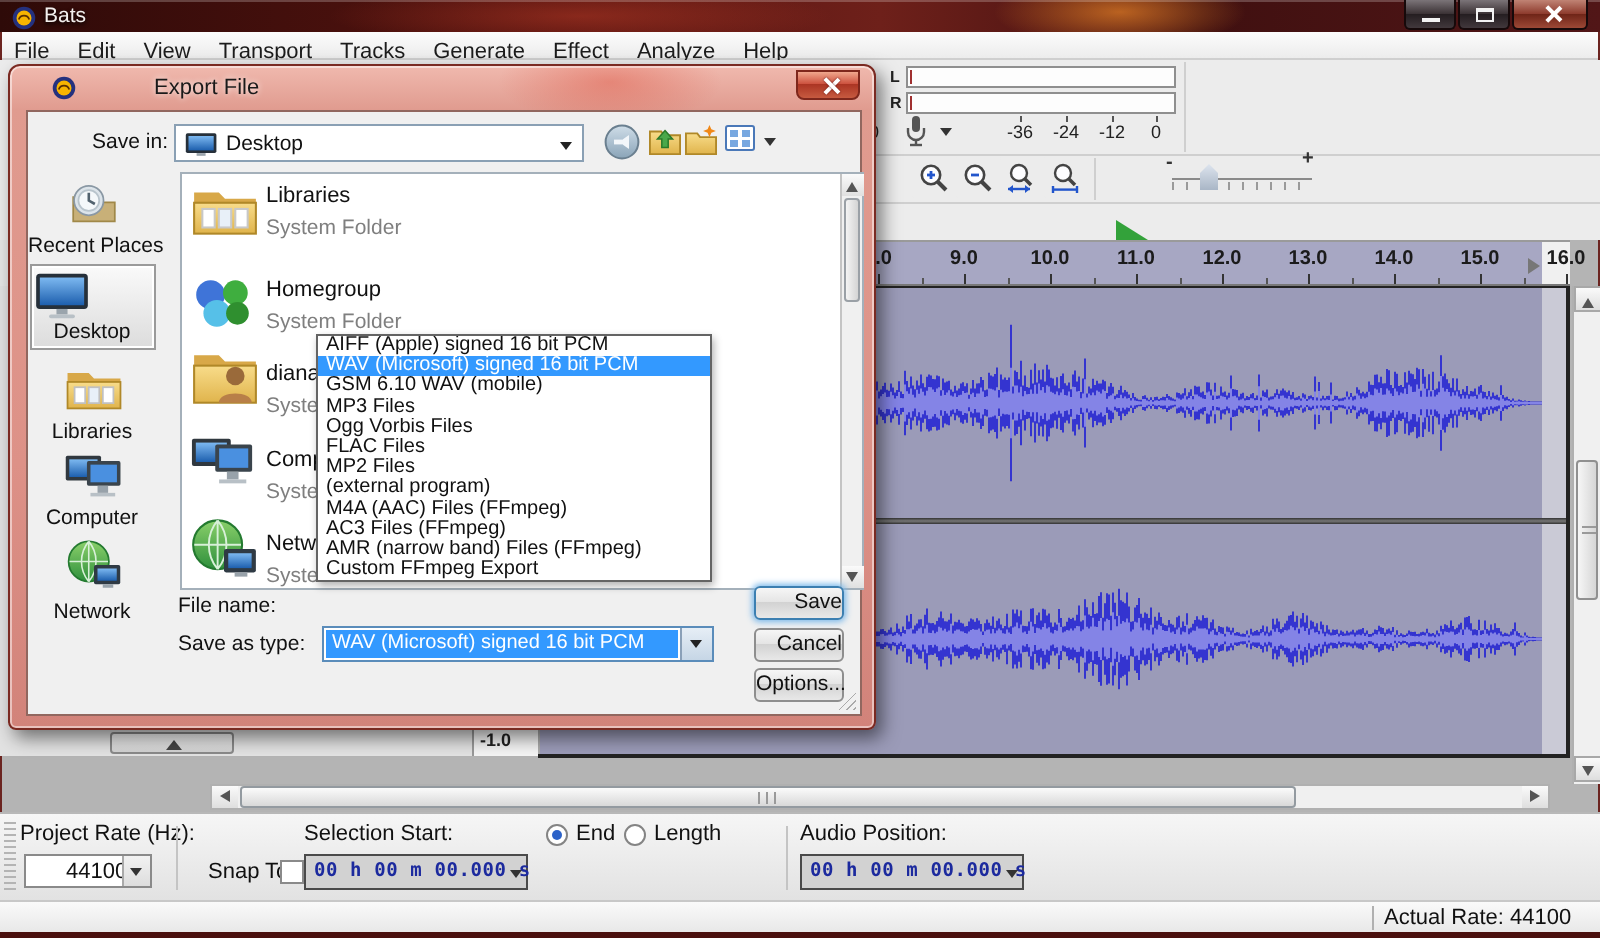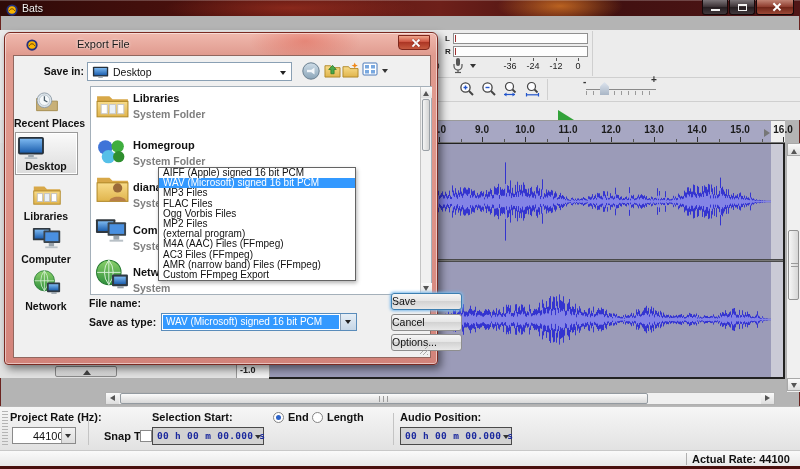--- a/index.html
+++ b/index.html
@@ -1,19 +1,19 @@
 <!DOCTYPE html>
 <html><head>
 <meta charset="utf-8">
 <style>
 *{margin:0;padding:0;box-sizing:border-box;}
 body{font-family:"Liberation Sans",sans-serif;background:#888;}
 #screen{position:relative;width:800px;height:469px;overflow:hidden;background:#b4b4b4;}
 .abs{position:absolute;}
-.nw{white-space:nowrap;font-weight:bold;}
+.nw{white-space:nowrap;}
 
 #titlebar{position:absolute;left:0;top:0;width:800px;height:16px;
  background:
   radial-gradient(ellipse 90px 26px at 560px 6px, rgba(245,140,40,.65), transparent 70%),
   radial-gradient(ellipse 180px 22px at 290px 8px, rgba(210,70,45,.4), transparent 70%),
   linear-gradient(90deg,#2e0a08,#571410 35%,#6e201a 55%,#401010 75%,#511617);
  box-shadow:inset 0 1px 0 rgba(255,255,255,.22);}
 #wintitle{position:absolute;left:22px;top:2px;font-size:10.5px;color:#f4f0ee;text-shadow:0 1px 2px #000;}
 .appicon{position:absolute;left:6px;top:2px;width:12px;height:12px;}
 #winbtns{position:absolute;right:6px;top:0;height:15px;display:flex;}
@@ -129,22 +129,22 @@
 #filelist{position:absolute;left:76px;top:30px;width:342px;height:209px;background:#fff;border:1px solid #a4b0ba;}
 .fitem-name{position:absolute;left:42px;font-size:11px;color:#111;}
 .fitem-type{position:absolute;left:42px;font-size:10.5px;color:#7f7f7f;}
 .ficon{position:absolute;left:4px;}
 #fl-scroll{position:absolute;right:0;top:0;width:11px;height:207px;background:#f0f0f0;border-left:1px solid #c4c4c4;}
 #fl-scroll .arr{position:absolute;left:0;width:11px;height:11px;background:linear-gradient(#fafafa,#e0e0e0);}
 #fl-scroll .thumb{position:absolute;left:1px;top:12px;width:8px;height:52px;background:linear-gradient(90deg,#f4f4f4,#d4d4d4);border:1px solid #9aa0a6;border-radius:2px;}
 #saveas-combo{position:absolute;left:147px;top:257px;width:196px;height:18px;background:#fff;border:1px solid #5a8cba;}
 #saveas-combo .sel{position:absolute;left:1px;top:1px;right:17px;bottom:1px;background:#3399ff;color:#fff;font-size:10px;line-height:14px;padding-left:3px;white-space:nowrap;overflow:hidden;}
 #saveas-combo .btn{position:absolute;right:0;top:0;width:16px;height:100%;background:linear-gradient(#e6eef6,#c6d6e6);border-left:1px solid #8aa0b8;}
-.dlgbtn{position:absolute;left:377px;width:71px;height:17px;border:1px solid #8e8e8e;border-radius:3px;
- background:linear-gradient(#f6f6f6,#e4e4e4 48%,#d2d2d2 48%,#e8e8e8);font-size:10.5px;color:#111;text-align:left;line-height:15px;}
+.dlgbtn{position:absolute;left:363px;width:45px;height:17px;border:1px solid #8e8e8e;border-radius:3px;
+ background:linear-gradient(#f6f6f6,#e4e4e4 48%,#d2d2d2 48%,#e8e8e8);font-size:10.5px;color:#111;text-align:right;line-height:15px;}
 .dlgbtn.focus{border-color:#3c7fb1;box-shadow:0 0 3px 1px #7ab8ea;}
 #dlg-grip{position:absolute;right:2px;bottom:2px;width:9px;height:9px;background:
  linear-gradient(135deg,transparent 0 50%,#aaa 50% 55%,transparent 55% 70%,#aaa 70% 75%,transparent 75% 90%,#aaa 90% 95%,transparent 95%);}
 
 #fmtdrop{position:absolute;left:158px;top:167px;width:198px;z-index:20;background:#fff;border:1px solid #646464;box-shadow:1px 2px 4px rgba(0,0,0,.3);}
 .fmtitem{height:10.2px;line-height:10.4px;font-size:10px;color:#111;padding-left:4px;white-space:nowrap;overflow:hidden;}
 .fmtitem.sel{background:#3399ff;color:#fff;}
 </style>
 </head>
 <body>
@@ -186,20 +186,21 @@
           <i class="bar"></i>
         </span>
       <span class="wb">
           <i class="box"></i>
         </span>
       <span class="wb close">
           <i class="x1"></i>
         </span>
     </div>
   </div>
+  <div id="menubar"><span class="mitem">File</span><span class="mitem">Edit</span><span class="mitem">View</span><span class="mitem">Transport</span><span class="mitem">Tracks</span><span class="mitem">Generate</span><span class="mitem">Effect</span><span class="mitem">Analyze</span><span class="mitem">Help</span></div>
   <div class="winedge" style="left:0"></div>
   <div class="winedge" style="left:799px"></div>
 
   <div id="toolbararea">
     <span class="mlabel" style="left:445px;top:4px">L</span>
     <div class="mbar" style="left:453px;top:3px">
         <i></i>
       </div>
     <span class="mlabel" style="left:445px;top:17px">R</span>
     <div class="mbar" style="left:453px;top:16px">
@@ -576,23 +577,24 @@
       <div class="dlgbtn focus" style="top:237px"><span>Save</span></div>
       <div class="dlgbtn" style="top:258px"><span>Cancel</span></div>
       <div class="dlgbtn" style="top:278px"><span>Options...</span></div>
       <div id="dlg-grip"></div>
     </div>
   </div>
 
   <div id="fmtdrop">
       <div class="fmtitem">AIFF (Apple) signed 16 bit PCM</div>
       <div class="fmtitem sel">WAV (Microsoft) signed 16 bit PCM</div>
+      <div class="fmtitem">GSM 6.10 WAV (mobile)</div>
       <div class="fmtitem">MP3 Files</div>
+      <div class="fmtitem">Ogg Vorbis Files</div>
       <div class="fmtitem">FLAC Files</div>
-      <div class="fmtitem">Ogg Vorbis Files</div>
       <div class="fmtitem">MP2 Files</div>
       <div class="fmtitem">(external program)</div>
       <div class="fmtitem">M4A (AAC) Files (FFmpeg)</div>
       <div class="fmtitem">AC3 Files (FFmpeg)</div>
       <div class="fmtitem">AMR (narrow band) Files (FFmpeg)</div>
       <div class="fmtitem">Custom FFmpeg Export</div>
     </div>
 </div>
 
 </body></html>

